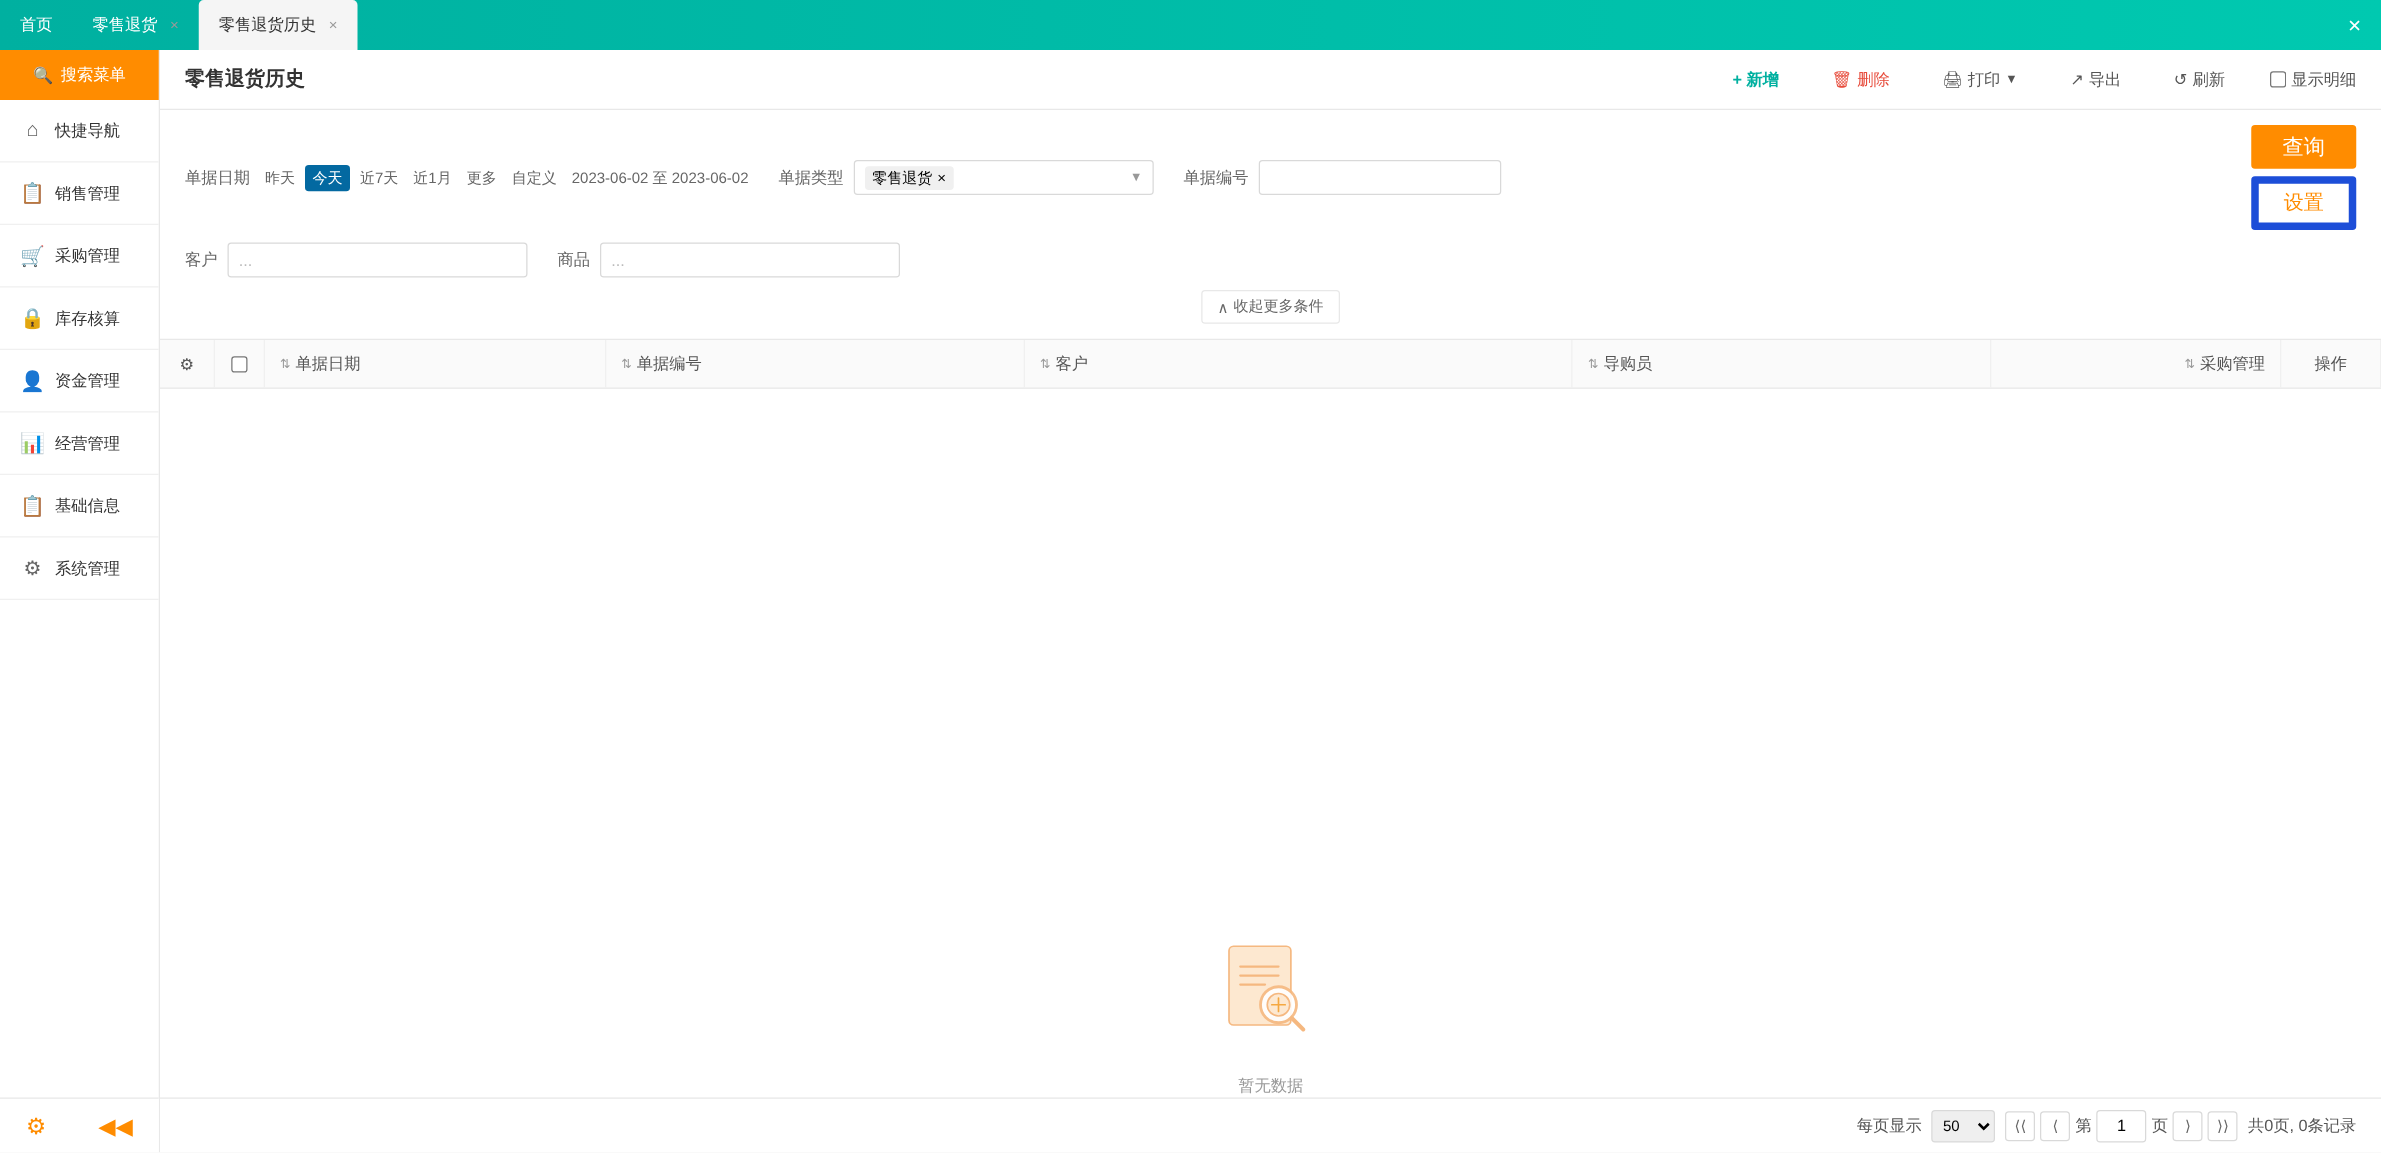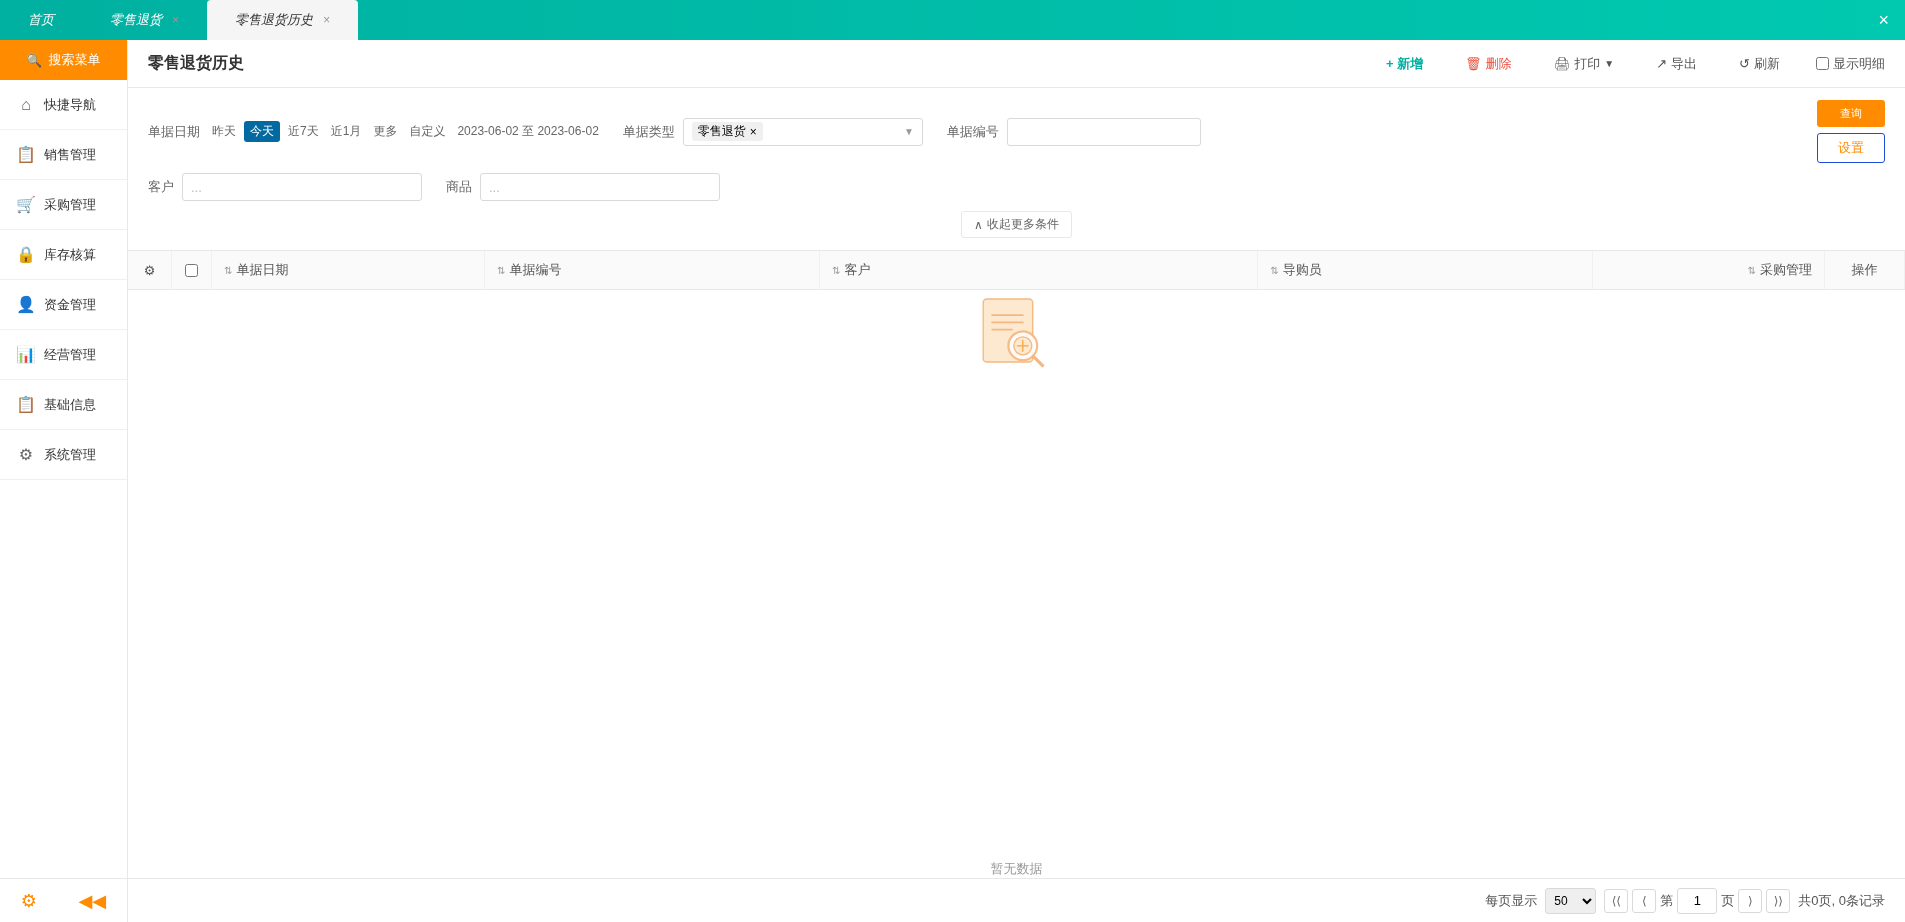--- a/index.html
+++ b/index.html
@@ -14,29 +14,28 @@
       padding: 0 0 0 0;
       flex-shrink: 0;
     }
     .top-bar-tabs {
       display: flex;
       align-items: center;
       flex: 1;
     }
     .tab-item {
       height: 40px;
-      padding: 0 28px;
+      padding: 0 16px;
       display: flex;
       align-items: center;
       color: #fff;
       font-size: 13px;
       cursor: pointer;
       gap: 6px;
       white-space: nowrap;
-      font-style: italic;
     }
     .tab-item.active {
       background: #f5f5f5;
       color: #333;
       border-radius: 4px 4px 0 0;
     }
     .tab-item.home {
       color: #fff;
     }
     .tab-close {
@@ -303,21 +302,21 @@
     .th.customer { flex: 2; }
     .th.guide { flex: 1.5; }
     .th.amount { flex: 1; justify-content: flex-end; }
     .th.ops { width: 80px; justify-content: center; }
     .sort-icon { font-size: 10px; color: #999; }
 
     .table-body {
       flex: 1;
       display: flex;
       align-items: center;
-      justify-content: space-between;
+      justify-content: flex-end;
       flex-direction: column;
       gap: 12px;
     }
     .empty-icon {
       width: 100px;
       height: 100px;
       position: relative;
     }
     .empty-text {
       font-size: 13px;
@@ -372,30 +371,30 @@
       font-size: 13px;
     }
 
     
     .query-btn {
       background: #ff8c00;
       color: #fff;
       border: none;
       border-radius: 3px;
       padding: 6px 20px;
-      font-size: 11px;
+      font-size: 17px;
       cursor: pointer;
     }
     .set-btn {
       background: #fff;
       color: #ff8c00;
-      border: 1px solid #1d4ed8;
+      border: 6px solid #1d4ed8;
       border-radius: 3px;
       padding: 5px 20px;
-      font-size: 13px;
+      font-size: 16px;
       cursor: pointer;
     }
     .right-btns {
       display: flex;
       flex-direction: column;
       gap: 6px;
       justify-content: center;
     }
 
     

